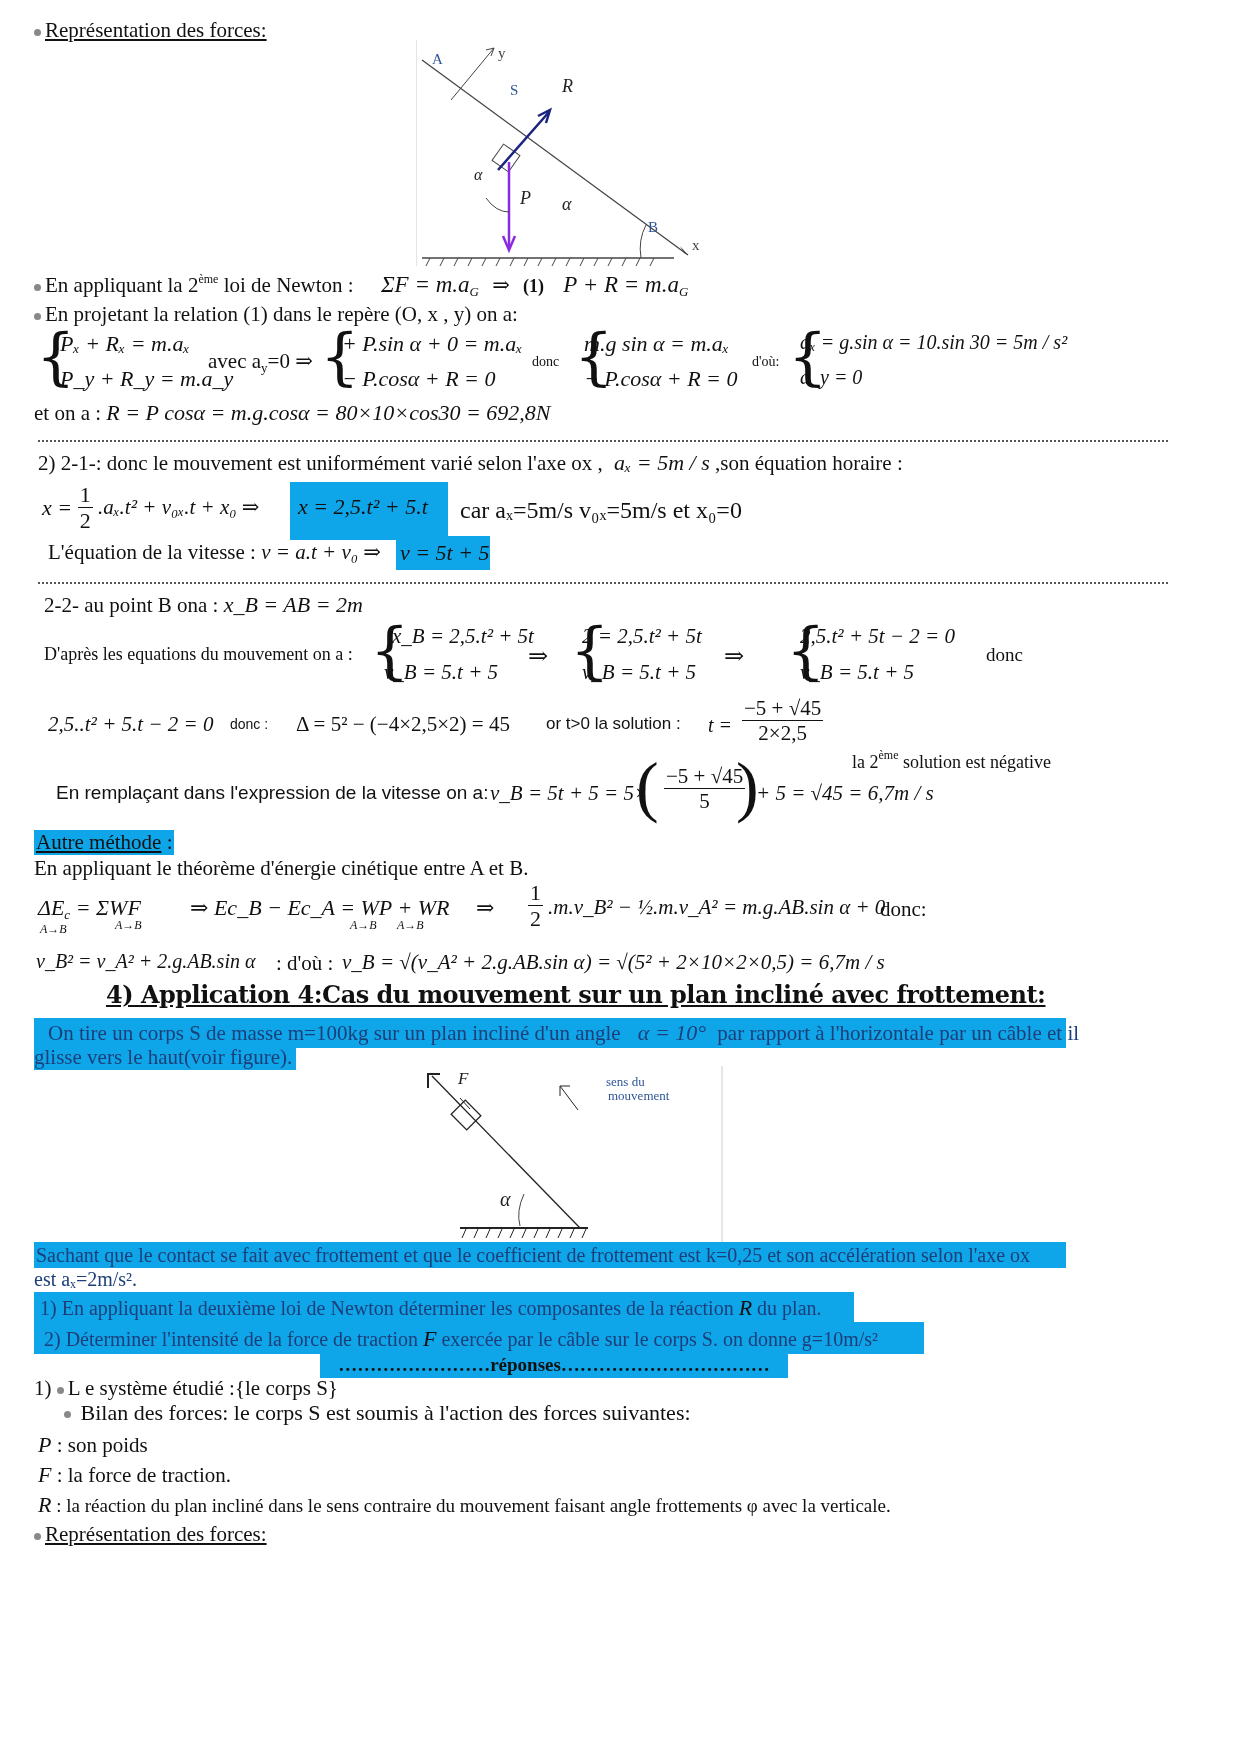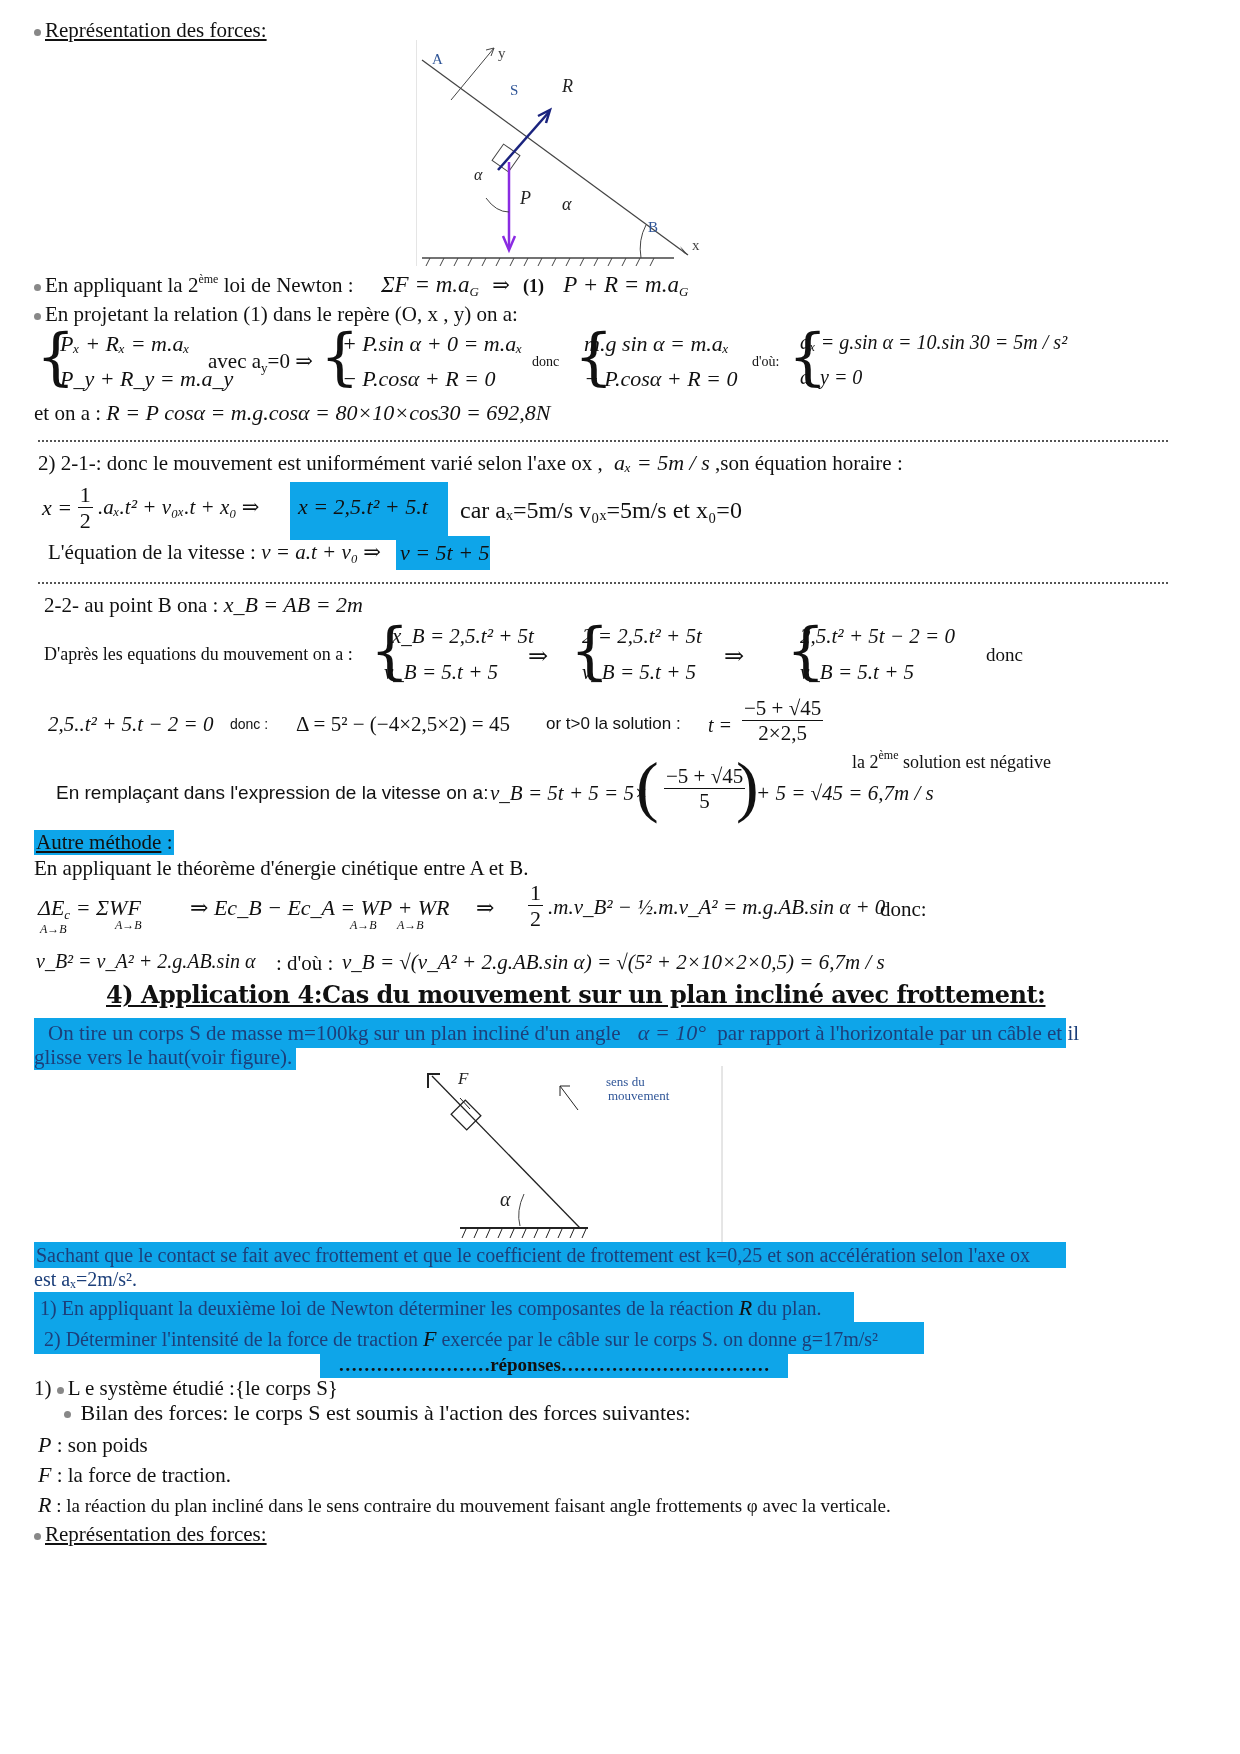--- a/index.html
+++ b/index.html
@@ -229,21 +229,21 @@
   </g>
 </svg>
 
 <div class="abs hl blue" style="left:34px;top:1242px;width:1030px;height:26px;line-height:26px;padding-left:2px;font-size:20px;">Sachant que  le contact se fait avec frottement et que le coefficient de frottement est k=0,25 et son accélération selon l'axe ox</div>
 <div class="abs blue" style="left:34px;top:1266px;height:26px;line-height:26px;font-size:20px;">est aₓ=2m/s².</div>
 
 <div class="abs hl blue" style="left:34px;top:1292px;width:814px;height:30px;line-height:32px;padding-left:6px;font-size:20px;">
   <span>1) En appliquant la deuxième loi de Newton déterminer les composantes de la réaction</span> <span class="m" style="color:#111;font-size:22px;">R</span><span> du plan.</span>
 </div>
 <div class="abs hl blue" style="left:34px;top:1322px;width:880px;height:32px;line-height:34px;padding-left:10px;font-size:20px;">
-  <span>2) Déterminer l'intensité de la force de traction</span> <span class="m" style="color:#111;font-size:22px;">F</span><span>  exercée par le câble sur le corps S.    on donne g=17m/s²</span>
+  <span>2) Déterminer l'intensité de la force de traction</span> <span class="m" style="color:#111;font-size:22px;">F</span><span>  exercée par le câble sur le corps S.    on donne g=10m/s²</span>
 </div>
 <div class="abs hl" style="left:320px;top:1354px;width:468px;height:24px;line-height:22px;text-align:center;font-weight:bold;font-size:19px;">……………………réponses……………………………</div>
 
 <div class="abs" style="left:34px;top:1376px;">
   <span>1)</span> <span class="bullet"></span><span>L e système étudié :{le corps S}</span>
 </div>
 <div class="abs" style="left:64px;top:1400px;font-size:22px;">
   <span class="bullet"></span> <span>Bilan des forces: le corps S est soumis à l'action des forces suivantes:</span>
 </div>
 <div class="abs" style="left:38px;top:1432px;font-size:21px;">

